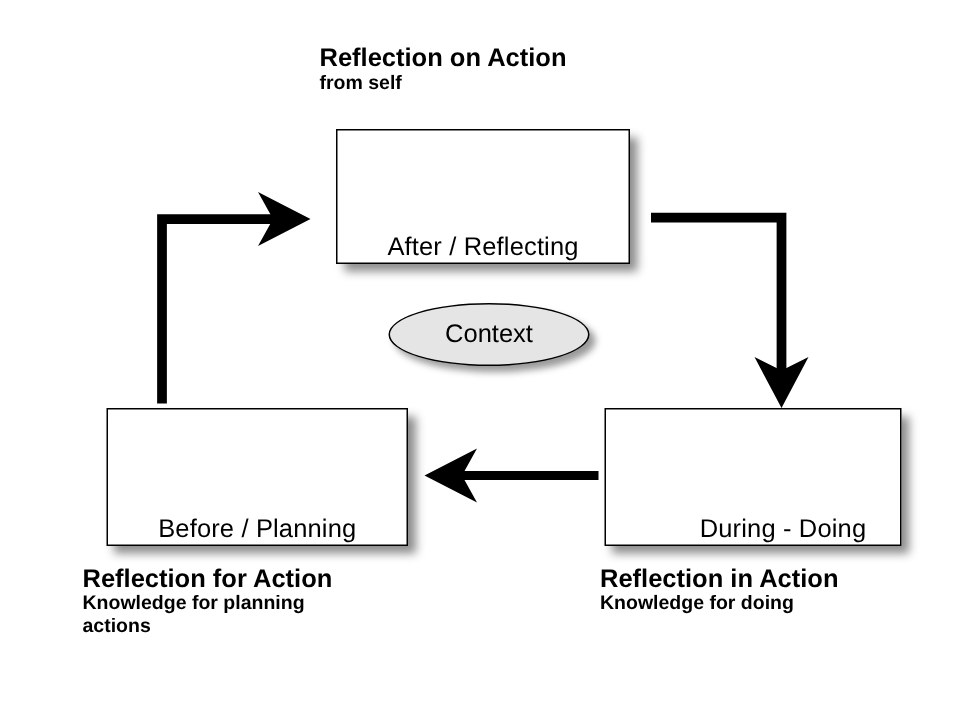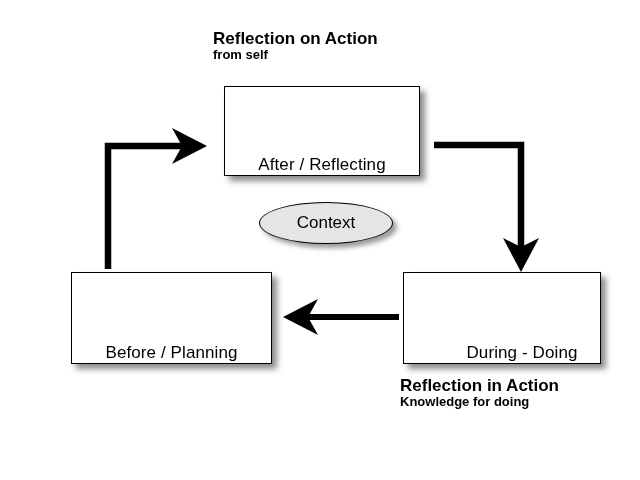--- a/index.html
+++ b/index.html
@@ -114,19 +114,24 @@
   </div>
 
   <div class="node-box" id="box-before">
     <span class="node-label">Before / Planning</span>
   </div>
 
   <div class="node-box" id="box-during">
     <span class="node-label">During - Doing</span>
   </div>
 
+  <div class="caption" id="cap-bottom-left">
+    <span class="cap-title">Reflection for Action</span>
+    <span class="cap-sub">Knowledge for planning</span>
+    <span class="cap-sub">actions</span>
+  </div>
 
   <div class="caption" id="cap-bottom-right">
     <span class="cap-title">Reflection in Action</span>
     <span class="cap-sub">Knowledge for doing</span>
   </div>
 
 </div>
 
 </body></html>

